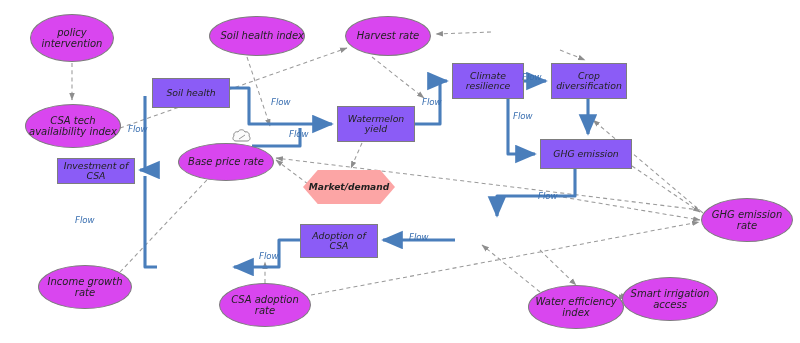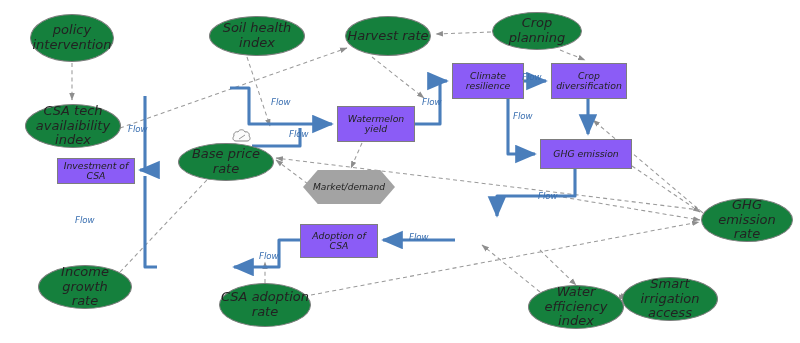--- a/index.html
+++ b/index.html
@@ -2,23 +2,23 @@
 <html><head>
 <meta charset="utf-8">
 <style>
   html,body{margin:0;padding:0;background:#ffffff;}
   body{font-family:"DejaVu Sans", sans-serif;}
   #canvas{position:relative;width:800px;height:343px;background:#ffffff;overflow:hidden;}
   #wires{position:absolute;left:0;top:0;width:800px;height:343px;}
   .node{position:absolute;box-sizing:border-box;display:flex;align-items:center;justify-content:center;text-align:center;}
   .node .lbl{display:block;line-height:1.12;white-space:pre-line;}
   .box{background:#8b5cf6;border:1.3px solid #7d7d7d;color:#222222;font-size:9.3px;font-style:italic;}
-  .ellipse{background:#15803d;border:1.2px solid #7d7d7d;border-radius:50%;color:#222222;font-size:13px;font-style:italic;}
-  .hex{background:#a3a3a3;color:#222222;font-size:9.1px;font-style:italic;
-       clip-path:polygon(16% 0,84% 0,100% 50%,84% 100%,16% 100%,0 50%);}
+  .ellipse{background:#d946ef;border:1.2px solid #7d7d7d;border-radius:50%;color:#222222;font-size:10px;font-style:italic;}
+  .hex{background:#fca5a5;color:#222222;font-size:9.1px;font-style:italic;
+       clip-path:polygon(16% 0,84% 0,100% 50%,84% 100%,16% 100%,0 50%);font-weight:bold;}
   .flowlabel{position:absolute;color:#3a6fb0;font-size:8.6px;font-style:italic;white-space:nowrap;}
 </style>
 </head>
 <body>
 
 <div id="canvas">
 
   <svg id="wires" viewBox="0 0 800 343" xmlns="http://www.w3.org/2000/svg">
     <defs>
       <marker id="fa" markerWidth="8" markerHeight="8" refX="6.4" refY="3" orient="auto">
@@ -64,20 +64,23 @@
       <path d="M300,240 L279,240 L279,267 L234,267" marker-end="url(#fa)"></path>
       <path d="M157,267 L145,267 L145,176"></path>
     </g>
 
     <g>
       <path d="M236,141 c-3,0 -4,-3 -2,-5 c-1,-3 2,-5 4,-4 c1,-3 6,-3 7,0 c3,-1 5,2 4,4 c2,2 1,5 -2,5 z" fill="#fbfbfb" stroke="#8a8a8a" stroke-width="1"></path>
       <path d="M239,139 l6,-4" stroke="#8a8a8a" stroke-width="0.9" fill="none"></path>
     </g>
   </svg>
 
+  <div class="node box" style="left:152px;top:78px;width:78px;height:30px;">
+    <span class="lbl">Soil health</span>
+    </div>
   <div class="node box" style="left:57px;top:158px;width:78px;height:26px;">
     <span class="lbl">Investment of
 CSA</span>
     </div>
   <div class="node box" style="left:337px;top:106px;width:78px;height:36px;">
     <span class="lbl">Watermelon
 yield</span>
     </div>
   <div class="node box" style="left:452px;top:63px;width:72px;height:36px;">
     <span class="lbl">Climate
@@ -101,23 +104,20 @@
     </div>
   <div class="node ellipse" style="left:25px;top:104px;width:96px;height:44px;">
     <span class="lbl">CSA tech
 availaibility index</span>
     </div>
   <div class="node ellipse" style="left:209px;top:16px;width:96px;height:40px;justify-content:flex-end;">
     <span class="lbl">Soil health index</span>
     </div>
   <div class="node ellipse" style="left:345px;top:16px;width:86px;height:40px;">
     <span class="lbl">Harvest rate</span>
-    </div>
-  <div class="node ellipse" style="left:492px;top:12px;width:90px;height:38px;">
-    <span class="lbl">Crop planning</span>
     </div>
   <div class="node ellipse" style="left:178px;top:143px;width:96px;height:38px;">
     <span class="lbl">Base price rate</span>
     </div>
   <div class="node ellipse" style="left:38px;top:265px;width:94px;height:44px;">
     <span class="lbl">Income growth
 rate</span>
     </div>
   <div class="node ellipse" style="left:219px;top:283px;width:92px;height:44px;">
     <span class="lbl">CSA adoption

